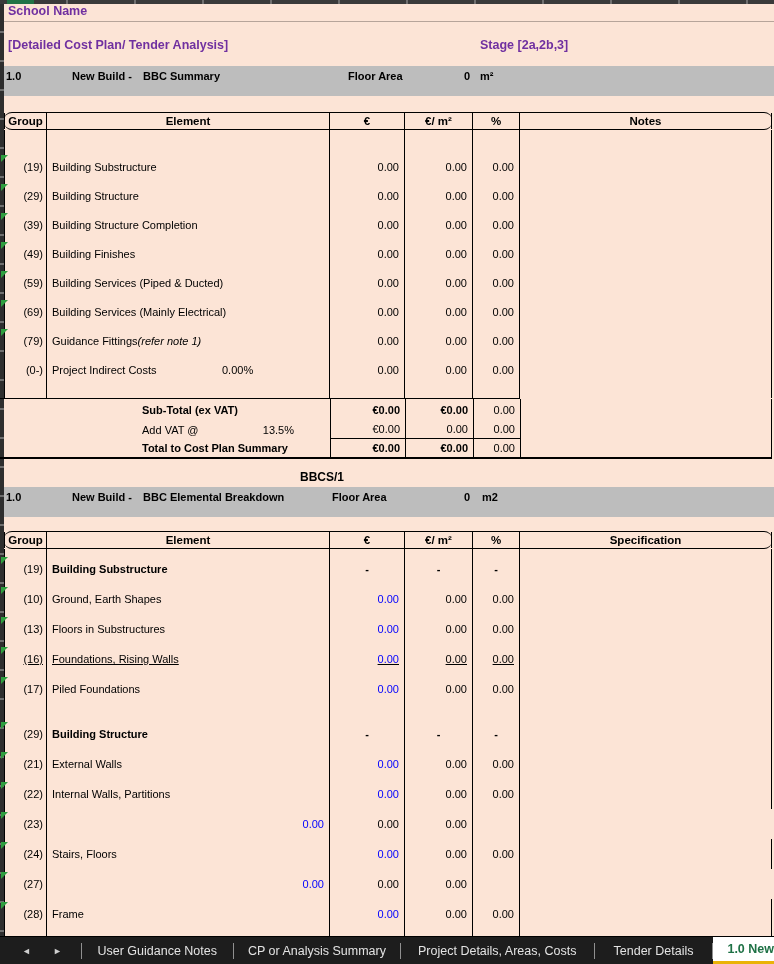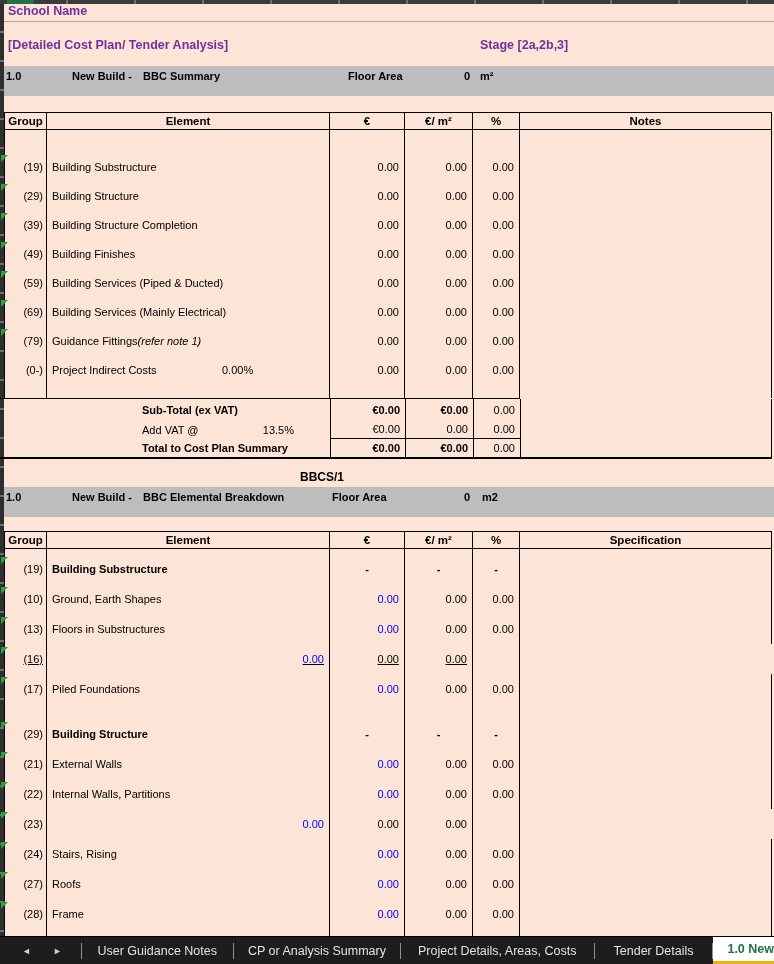--- a/index.html
+++ b/index.html
@@ -14,21 +14,21 @@
   #left-strip { position:absolute; left:0; top:4px; width:4px; height:932px; background:#2e2e2e;
     background-image:repeating-linear-gradient(to bottom,#2e2e2e 0 27px,#6f6f6f 27px 29px); }
 
   .purple { color:#7030a0; font-weight:bold; font-size:12.5px; }
   .faint-line { position:absolute; left:4px; width:770px; height:1px; background:rgba(0,0,0,0.28); }
 
   .band { position:absolute; left:4px; width:770px; height:30px; background:#bdbdbd; }
   .band span { position:absolute; top:4px; font-size:11px; font-weight:bold; color:#000; white-space:nowrap; }
 
   .tbl { position:absolute; left:4px; width:768px; }
-  .row { display:grid; grid-template-columns:43px 283px 75px 68px 47px 252px; }
+  .row { display:grid; grid-template-columns:43px 283px 75px 68px 47px 252px;border-radius:8px; }
   .c { position:relative; display:flex; align-items:center; font-size:11px; color:#000; overflow:visible; white-space:nowrap; }
   .bl { border-left:1px solid #000; } .br { border-right:1px solid #000; }
   .hdr { border-top:1px solid #000; border-bottom:1px solid #000; height:18px; }
   .hdr .c { font-weight:bold; justify-content:center; font-size:11.5px; }
   .grp { justify-content:flex-end; padding-right:3px; }
   .elm { padding-left:5px; }
   .num { justify-content:flex-end; padding-right:5px; }
   .ctr { justify-content:center; }
   .bold { font-weight:bold; }
   .blue { color:#0000ff; }
@@ -277,20 +277,23 @@
         <div class="c br elm">
           <span>Floors in Substructures</span>
         </div>
         <div class="c br num blue">0.00</div>
         <div class="c br num">0.00</div>
         <div class="c br num">0.00</div>
         <div class="c br"></div>
       </div>
       <div class="row" style="height: 30px; text-decoration: underline;">
         <div class="c bl br grp">(16)</div>
+        <div class="c br elm">
+          <span>Foundations, Rising Walls</span>
+        </div>
         <div class="c br num blue">0.00</div>
         <div class="c br num">0.00</div>
         <div class="c br num">0.00</div>
         <div class="c br"></div>
       </div>
       <div class="row" style="height: 30px;">
         <div class="c bl br grp">(17)</div>
         <div class="c br elm">
           <span>Piled Foundations</span>
         </div>
@@ -340,32 +343,29 @@
       <div class="row" style="height: 30px;">
         <div class="c bl br grp">(23)</div>
         <div class="c br num blue">0.00</div>
         <div class="c br num">0.00</div>
         <div class="c br num">0.00</div>
         <div class="c br"></div>
       </div>
       <div class="row" style="height: 30px;">
         <div class="c bl br grp">(24)</div>
         <div class="c br elm">
-          <span>Stairs, Rising</span>
+          <span>Stairs, Floors</span>
         </div>
         <div class="c br num blue">0.00</div>
         <div class="c br num">0.00</div>
         <div class="c br num">0.00</div>
         <div class="c br"></div>
       </div>
       <div class="row" style="height: 30px;">
         <div class="c bl br grp">(27)</div>
-        <div class="c br elm">
-          <span>Roofs</span>
-        </div>
         <div class="c br num blue">0.00</div>
         <div class="c br num">0.00</div>
         <div class="c br num">0.00</div>
         <div class="c br"></div>
       </div>
       <div class="row" style="height: 30px;">
         <div class="c bl br grp">(28)</div>
         <div class="c br elm">
           <span>Frame</span>
         </div>

